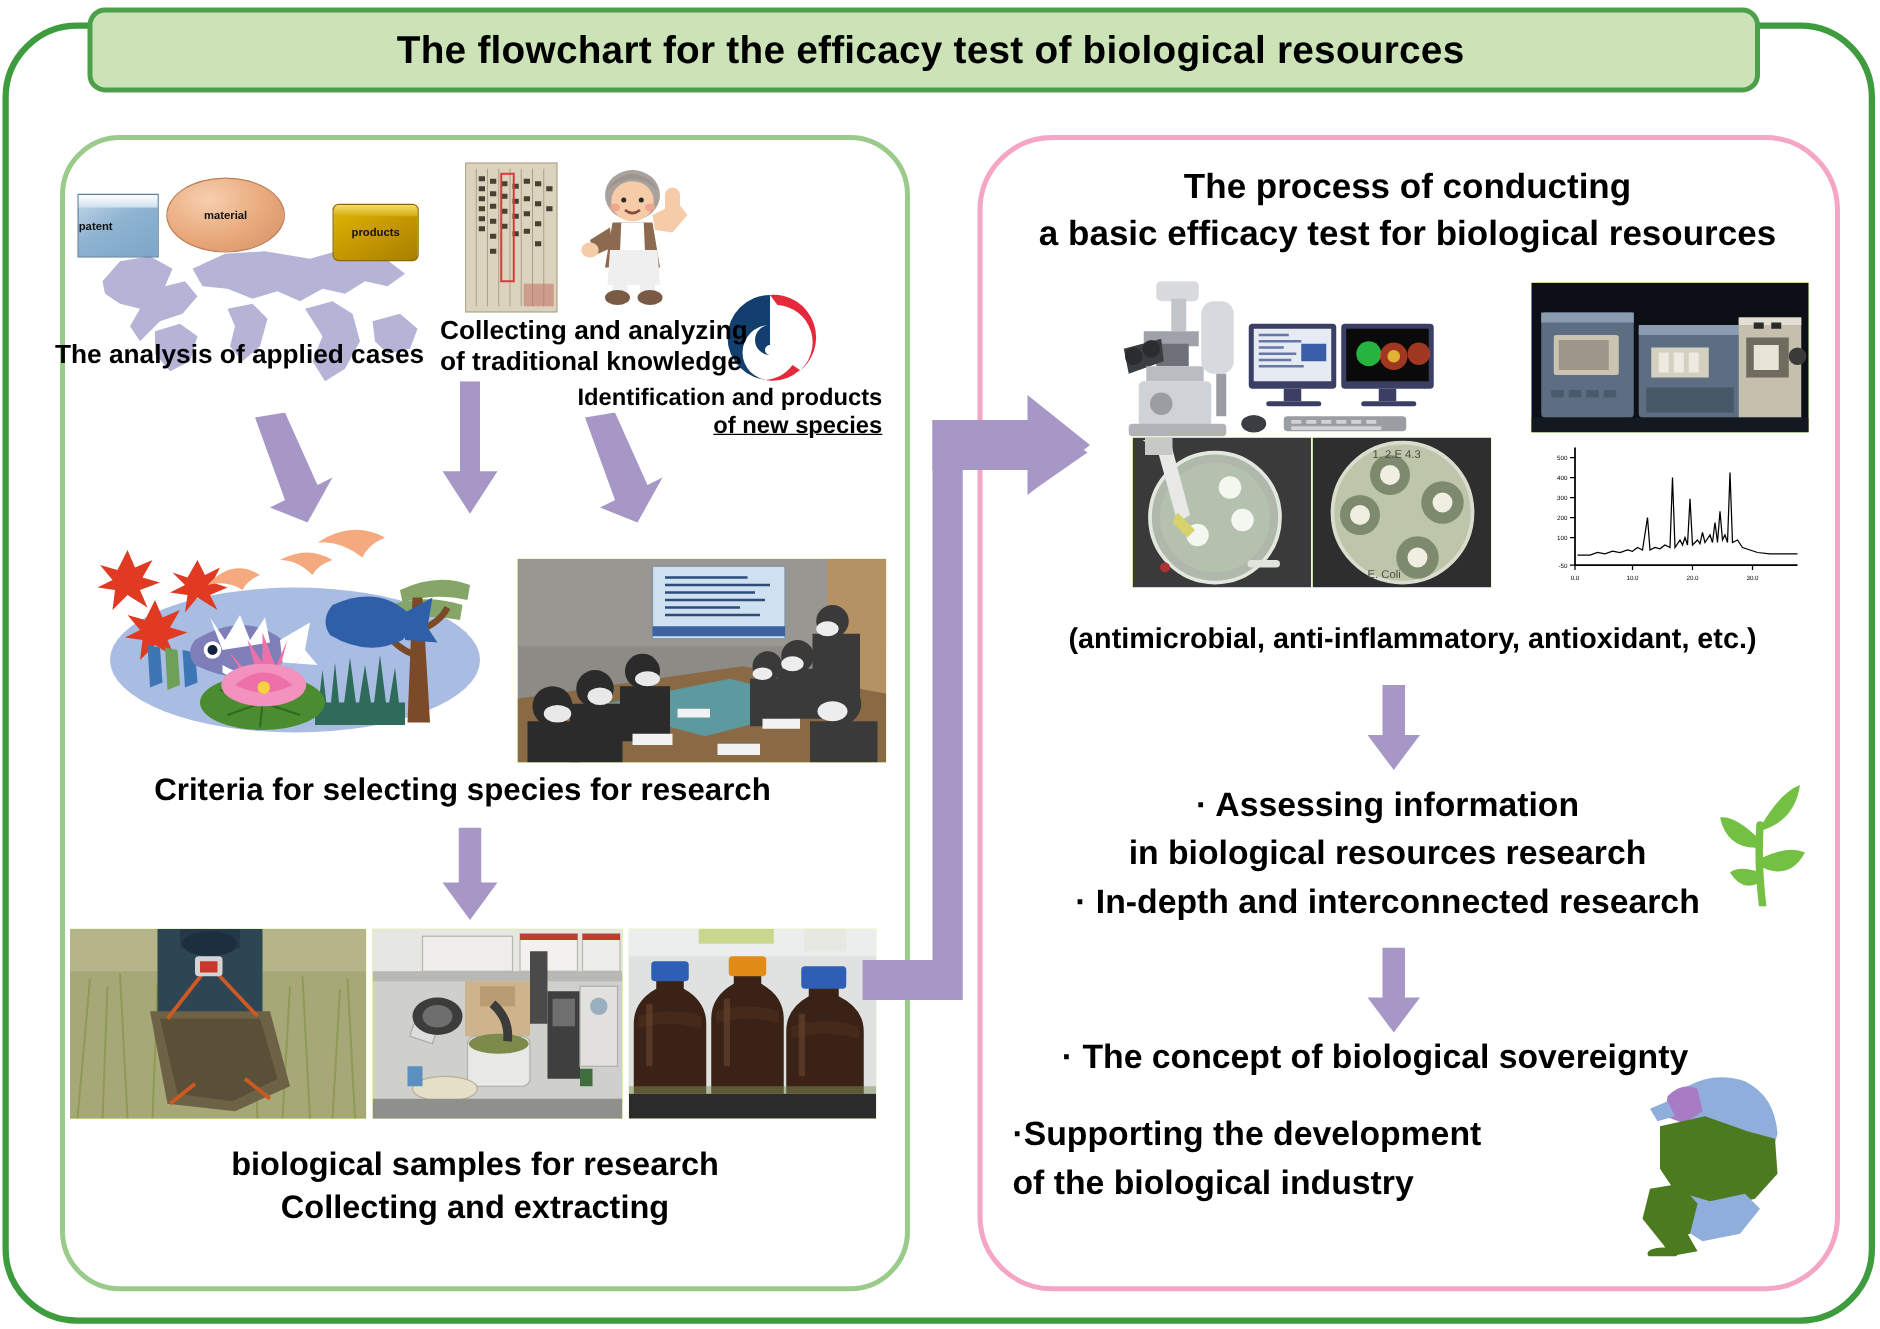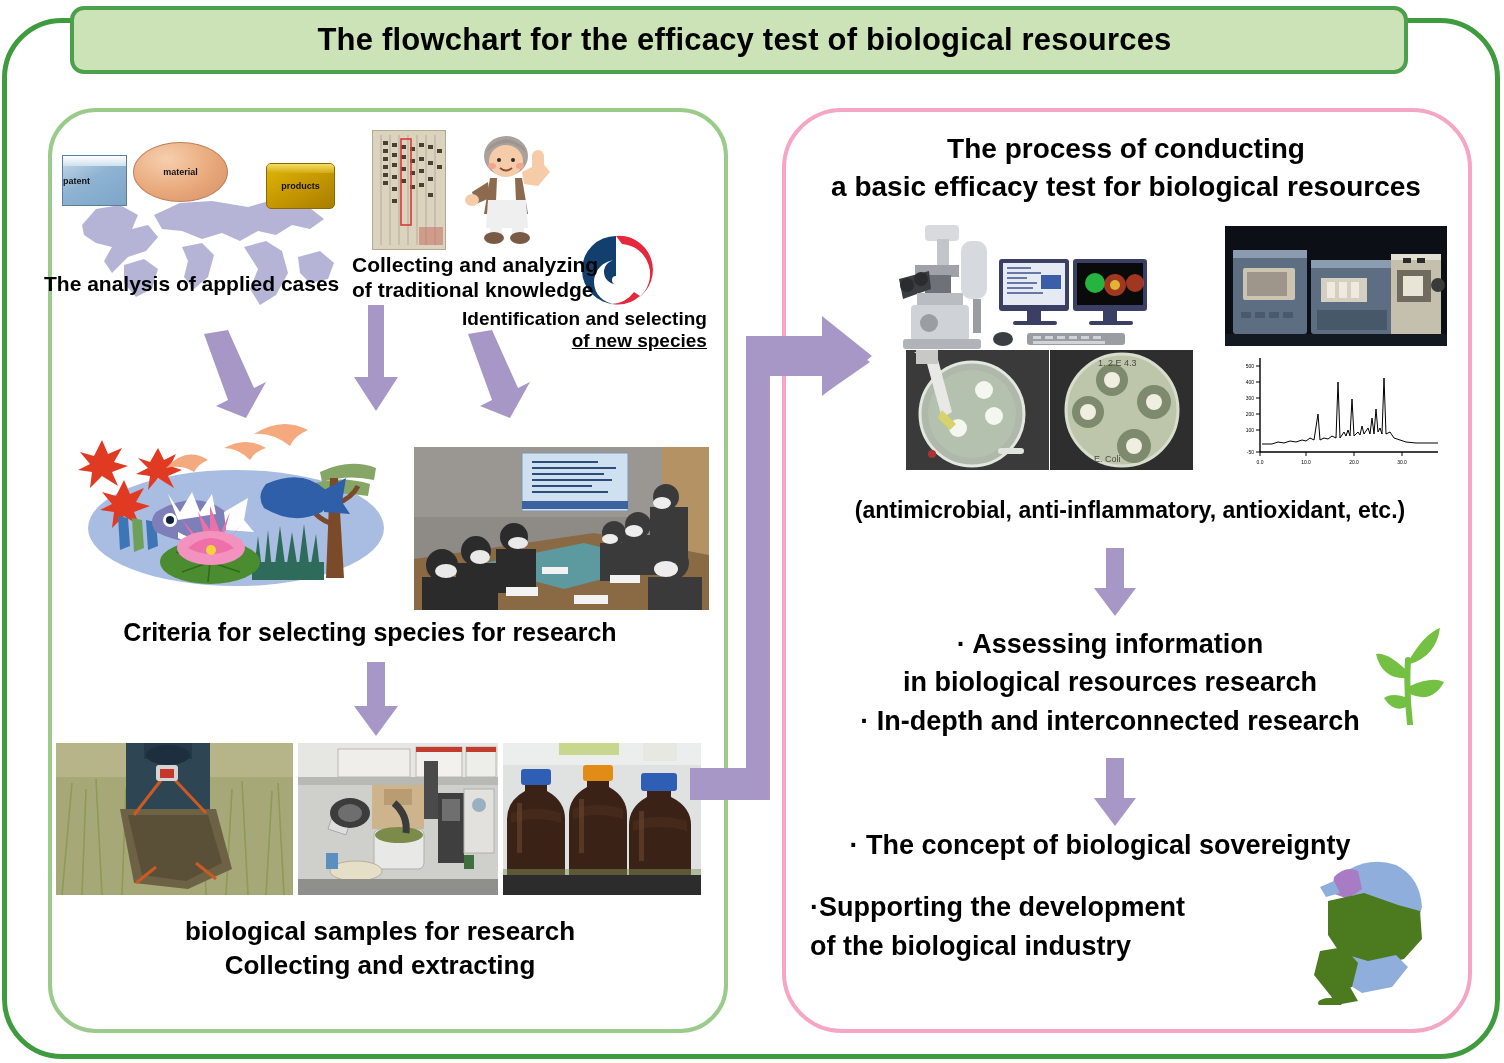--- a/index.html
+++ b/index.html
@@ -183,21 +183,21 @@
   <path d="M38 4 A34 34 0 0 1 60 66 A30 30 0 0 0 44 12 Z" fill="#E3293B"></path>
   <path d="M62 64 A34 34 0 0 1 34 72 A30 30 0 0 0 56 60 Z" fill="#E3293B"></path>
 </svg>
 
 <div class="lbl" style="left:352px;top:253px;font-size:21px;">
   <div>Collecting and analyzing</div>
   <div>of traditional knowledge</div>
 </div>
 
 <div class="lbl" style="left:462px;top:308px;font-size:19px;">
-  <div>Identification and selecting</div>
+  <div>Identification and products</div>
   <div style="text-align:right;text-decoration:underline;">of new species</div>
 </div>
 
 <svg class="arrow" style="left:196px;top:330px;width:72px;height:90px;" viewBox="0 0 72 90">
   <path class="pz" d="M8 4 L32 0 L58 58 L70 52 L50 88 L20 76 L32 70 Z"></path>
 </svg>
 <svg class="arrow" style="left:352px;top:305px;width:48px;height:110px;" viewBox="0 0 48 110">
   <path class="pz" d="M16 0 L32 0 L32 72 L46 72 L24 106 L2 72 L16 72 Z"></path>
 </svg>
 <svg class="arrow" style="left:460px;top:330px;width:82px;height:90px;" viewBox="0 0 82 90">

